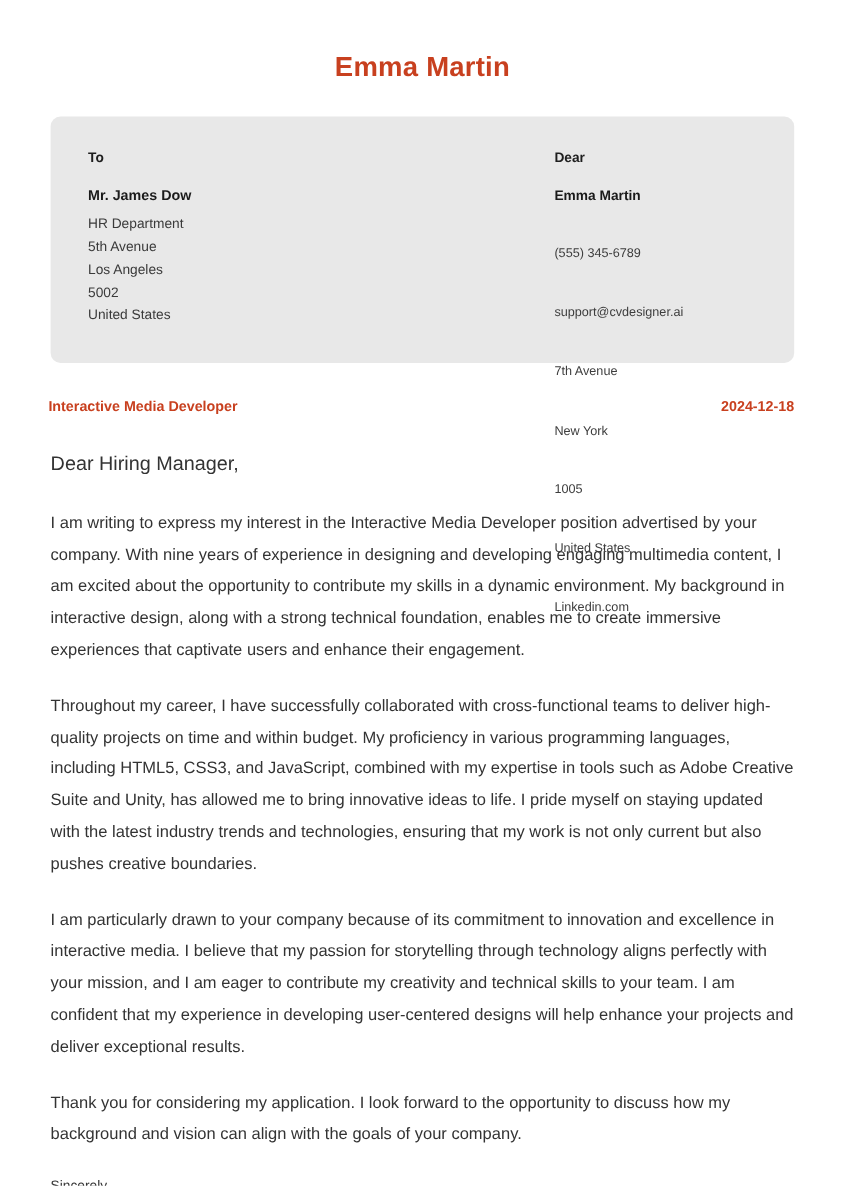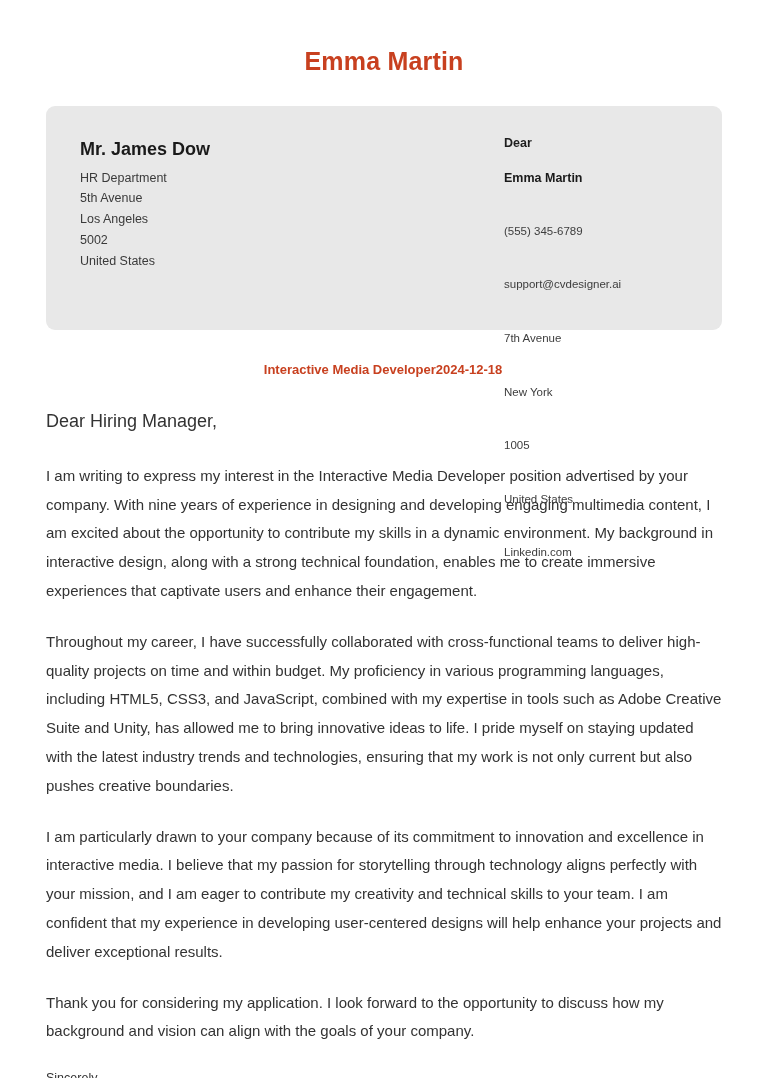--- a/index.html
+++ b/index.html
@@ -55,21 +55,21 @@
     padding-left: 120px;
   }
   .addr-label {
     font-size: 12.5px;
     font-weight: bold;
     color: #1e1e1e;
     margin: 0 0 18px 0;
     line-height: 1.2;
   }
   .addr-name {
-    font-size: 18px;
+    font-size: 13px;
     font-weight: bold;
     color: #1a1a1a;
     margin: 0 0 6px 0;
     line-height: 1.45;
   }
   .addr-line {
     font-size: 12.5px;
     color: #3a3a3a;
     margin: 0;
     line-height: 1.66;
@@ -81,21 +81,21 @@
   .from-col .addr-line {
     font-size: 11.5px;
     line-height: 1.62;
     color: #3d3d3d;
     margin-top: 35px;
   }
 
   
   .subject-row {
     display: flex;
-    justify-content: center;
+    justify-content: space-between;
     align-items: baseline;
     margin: 32px 46px 0 44px;
   }
   .job-title {
     font-size: 13px;
     font-weight: bold;
     color: #C8401F;
     line-height: 1.2;
   }
   .letter-date {
@@ -151,20 +151,21 @@
 
 <div class="page">
 
   <div class="letter-header">
     <h1 class="candidate-name">Emma Martin</h1>
   </div>
 
   <div class="address-card">
 
     <div class="addr-col to-col">
+      <p class="addr-label">To</p>
       <p class="addr-name">Mr. James Dow</p>
       <p class="addr-line">HR Department</p>
       <p class="addr-line">5th Avenue</p>
       <p class="addr-line">Los Angeles</p>
       <p class="addr-line">5002</p>
       <p class="addr-line">United States</p>
     </div>
 
     <div class="addr-col from-col">
       <p class="addr-label">Dear</p>

